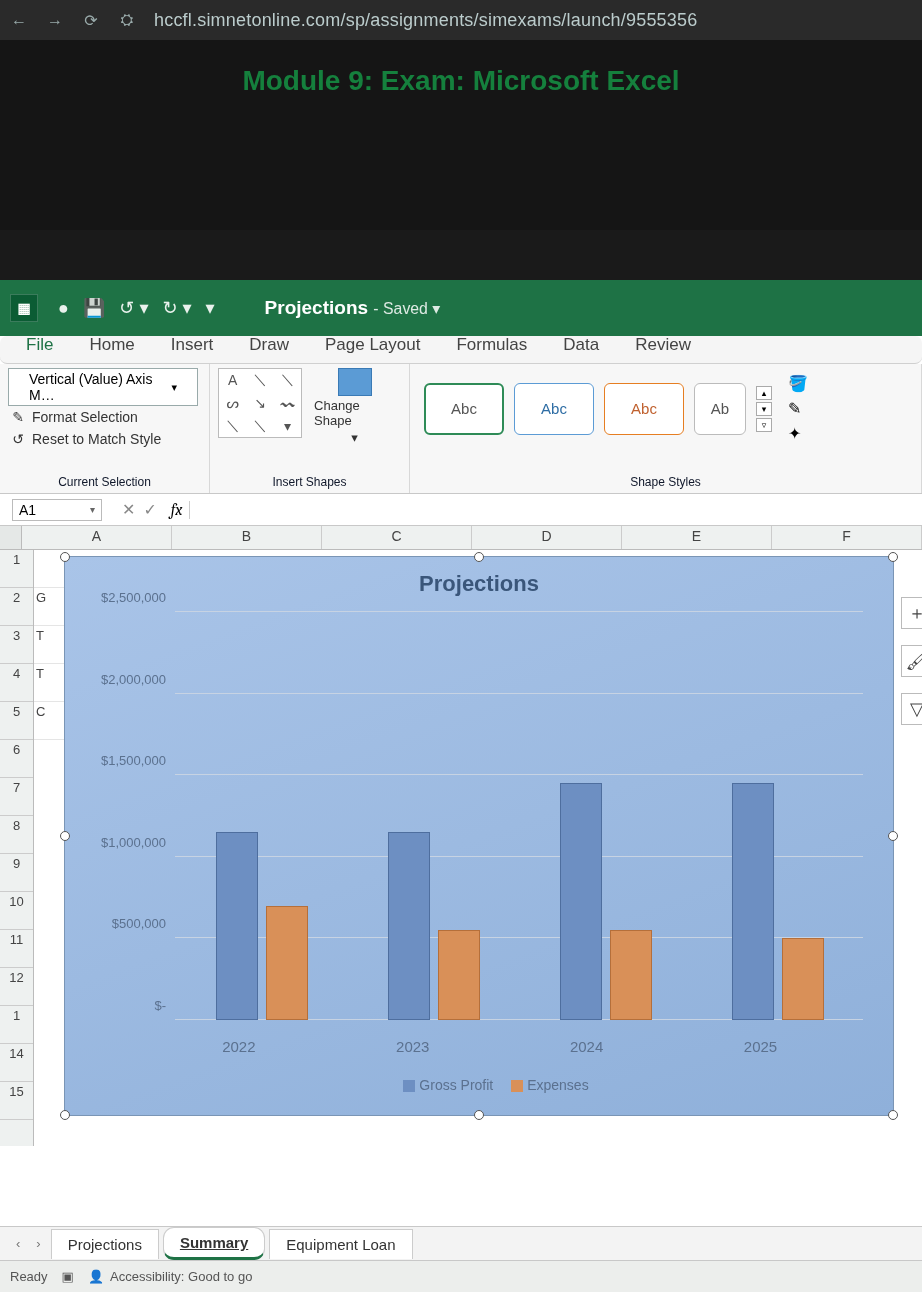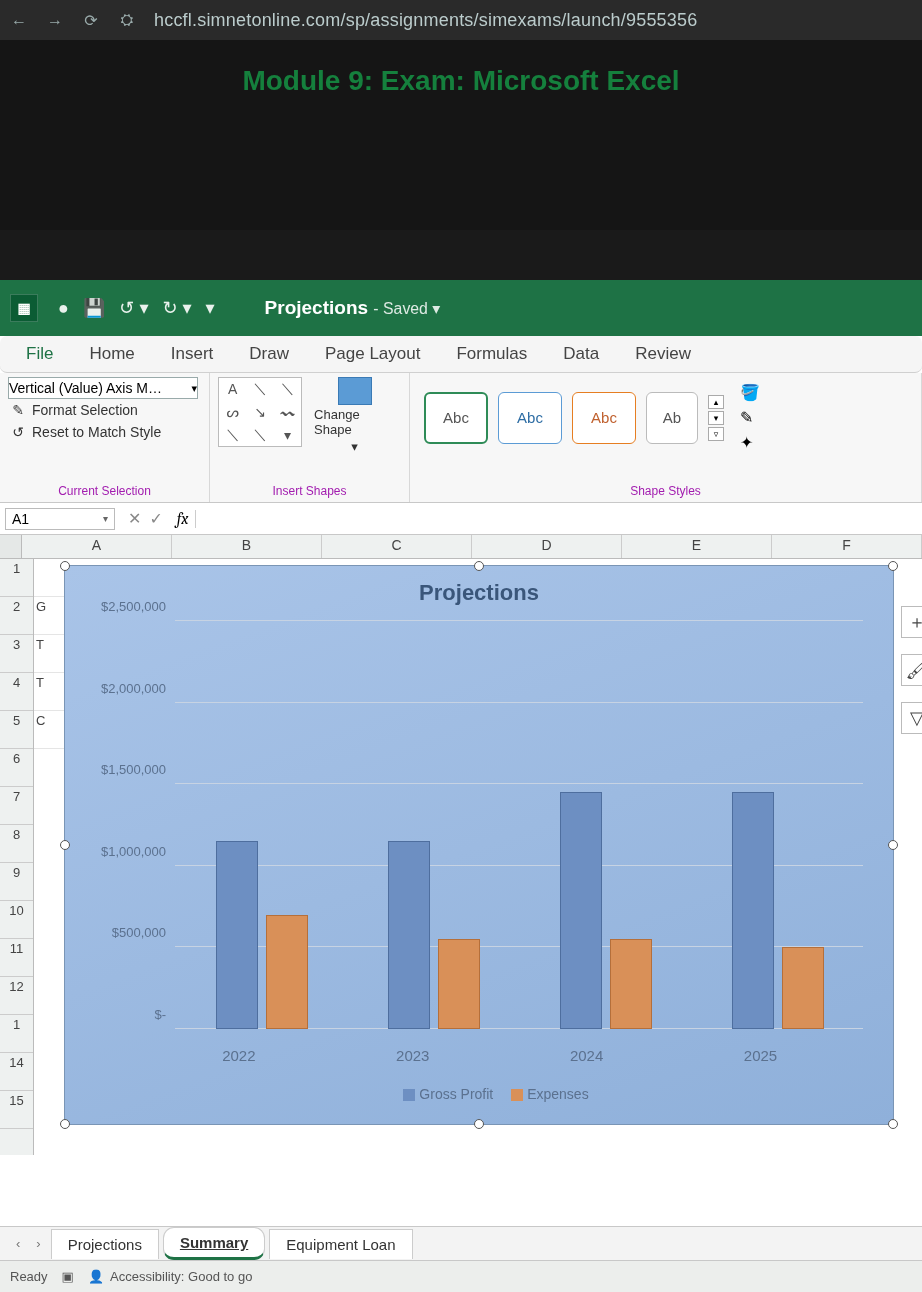--- a/index.html
+++ b/index.html
@@ -21,47 +21,47 @@
 
   
   .xl-title { height: 56px; background: #1e7245; display: flex; align-items: center; padding: 0 10px; gap: 10px; color: #fff; }
   .xl-title .logo { width: 28px; height: 28px; background: #0b5c34; border:1px solid #fff3; display:flex;align-items:center;justify-content:center;font-size:14px;font-weight:700;}
   .xl-title .qat { display:flex; gap:14px; align-items:center; margin-left:10px;}
   .xl-title .qat span{opacity:.9; font-size:18px; cursor:pointer;}
   .xl-title .docname { margin-left: 40px; font-size: 19px; font-weight:600;}
   .xl-title .docname small{font-weight:400; opacity:.85;}
 
   
-  .ribbon-tabs { height: 37px; background: #f5f5f5; display:flex; align-items:flex-end; padding-left:8px; gap:0; border-bottom:1px solid #d0d0d0;border-radius:7px;}
+  .ribbon-tabs { height: 28px; background: #f5f5f5; display:flex; align-items:flex-end; padding-left:8px; gap:0; border-bottom:1px solid #d0d0d0;border-radius:7px;}
   .ribbon-tabs .tab { padding: 8px 18px 8px 18px; font-size:17px; color:#444; cursor:pointer;}
   .ribbon-tabs .tab:first-child{color:#1e7245;}
 
   
   .ribbon { background:#f7f7f7; display:flex; border-bottom:1px solid #c8c8c8; min-height:130px; }
   .rgroup { border-right:1px solid #d8d8d8; padding:4px 8px 2px 8px; display:flex; flex-direction:column; }
-  .rgroup .glabel{ text-align:center; font-size:12px; color:#a21caf; margin-top:auto; padding:2px 0;}
-  .cs-dd { border:1px solid #9aa; background:#fff; padding:2px 0; font-size:14px; display:flex; align-items:center; gap:4px; width:190px;}
+  .rgroup .glabel{ text-align:center; font-size:12px; color:#0f172a; margin-top:auto; padding:2px 0;}
+  .cs-dd { border:1px solid #9aa; background:#fff; padding:2px 20px; font-size:14px; display:flex; align-items:center; gap:4px; width:190px;}
   .cs-dd:after{content:"▾"; font-size:11px; margin-left:auto;}
   .cs-btn{ font-size:14px; color:#333; padding:3px 2px; display:flex; align-items:center; gap:6px; cursor:pointer;}
   .cs-btn .ic{width:16px;height:16px;display:inline-flex;align-items:center;justify-content:center;}
   .shapes-gal{ width:90px; height:70px; border:1px solid #bbb; background:#fff; display:grid; grid-template-columns:repeat(3,1fr); grid-template-rows:repeat(3,1fr);}
   .shapes-gal div{border:0; display:flex;align-items:center;justify-content:center;font-size:14px;color:#555;}
   .change-shape{display:flex;flex-direction:column;align-items:center;font-size:13px;color:#333;gap:2px;padding:0 6px;}
   .change-shape .sq{width:34px;height:28px;background:#5b9bd5;border:1px solid #3a7ab5;}
   .styles-gal{display:flex; gap:10px; align-items:center; padding:6px;}
-  .style-th{width:64px;height:52px;border:1px solid #bbb;border-radius:6px;display:flex;align-items:center;justify-content:center;font-size:15px;color:#555;background:#fff;}
+  .style-th{width:80px;height:52px;border:1px solid #bbb;border-radius:6px;display:flex;align-items:center;justify-content:center;font-size:15px;color:#555;background:#fff;}
   .style-th.sel{border:2px solid #2e8b57;}
   .style-th.b{border-color:#5b9bd5;color:#2e6da4;}
   .style-th.o{border-color:#e67e22;color:#c0612f;}
   .gal-more{display:flex;flex-direction:column;gap:2px;}
   .gal-more span{width:16px;height:14px;border:1px solid #aaa;background:#fff;font-size:9px;display:flex;align-items:center;justify-content:center;cursor:pointer;}
 
   
   .fbar { height:32px; background:#fff; border-bottom:1px solid #c8c8c8; display:flex; align-items:center;}
-  .namebox{width:110px;border:1px solid #bbb; margin:2px 5px; padding:2px 6px; font-size:14px; background:#fff; display:flex;align-items:center;}
+  .namebox{width:90px;border:1px solid #bbb; margin:2px 12px; padding:2px 6px; font-size:14px; background:#fff; display:flex;align-items:center;}
   .namebox:after{content:"▾";margin-left:auto;font-size:10px;color:#666;}
   .fx-btns{display:flex;gap:8px;padding:0 8px;color:#888;}
   .fx-label{font-style:italic;font-family:"Cambria",serif;font-size:16px;padding:0 6px;border-right:1px solid #ccc;}
   .fx-input{flex:1;border:none;padding:2px 6px;font-size:14px;outline:none;}
 
   
   .gridwrap{position:relative; background:#fff; height:620px; overflow:hidden;}
   .colhdrs{display:flex;height:24px;background:#eef1f0;border-bottom:1px solid #bbb;}
   .colhdrs .sel-all{width:34px;border-right:1px solid #bbb;background:#e5e8e7;}
   .colhdrs .ch{flex:0 0 150px;border-right:1px solid #ccc;text-align:center;font-size:14px;color:#444;padding-top:2px;}

